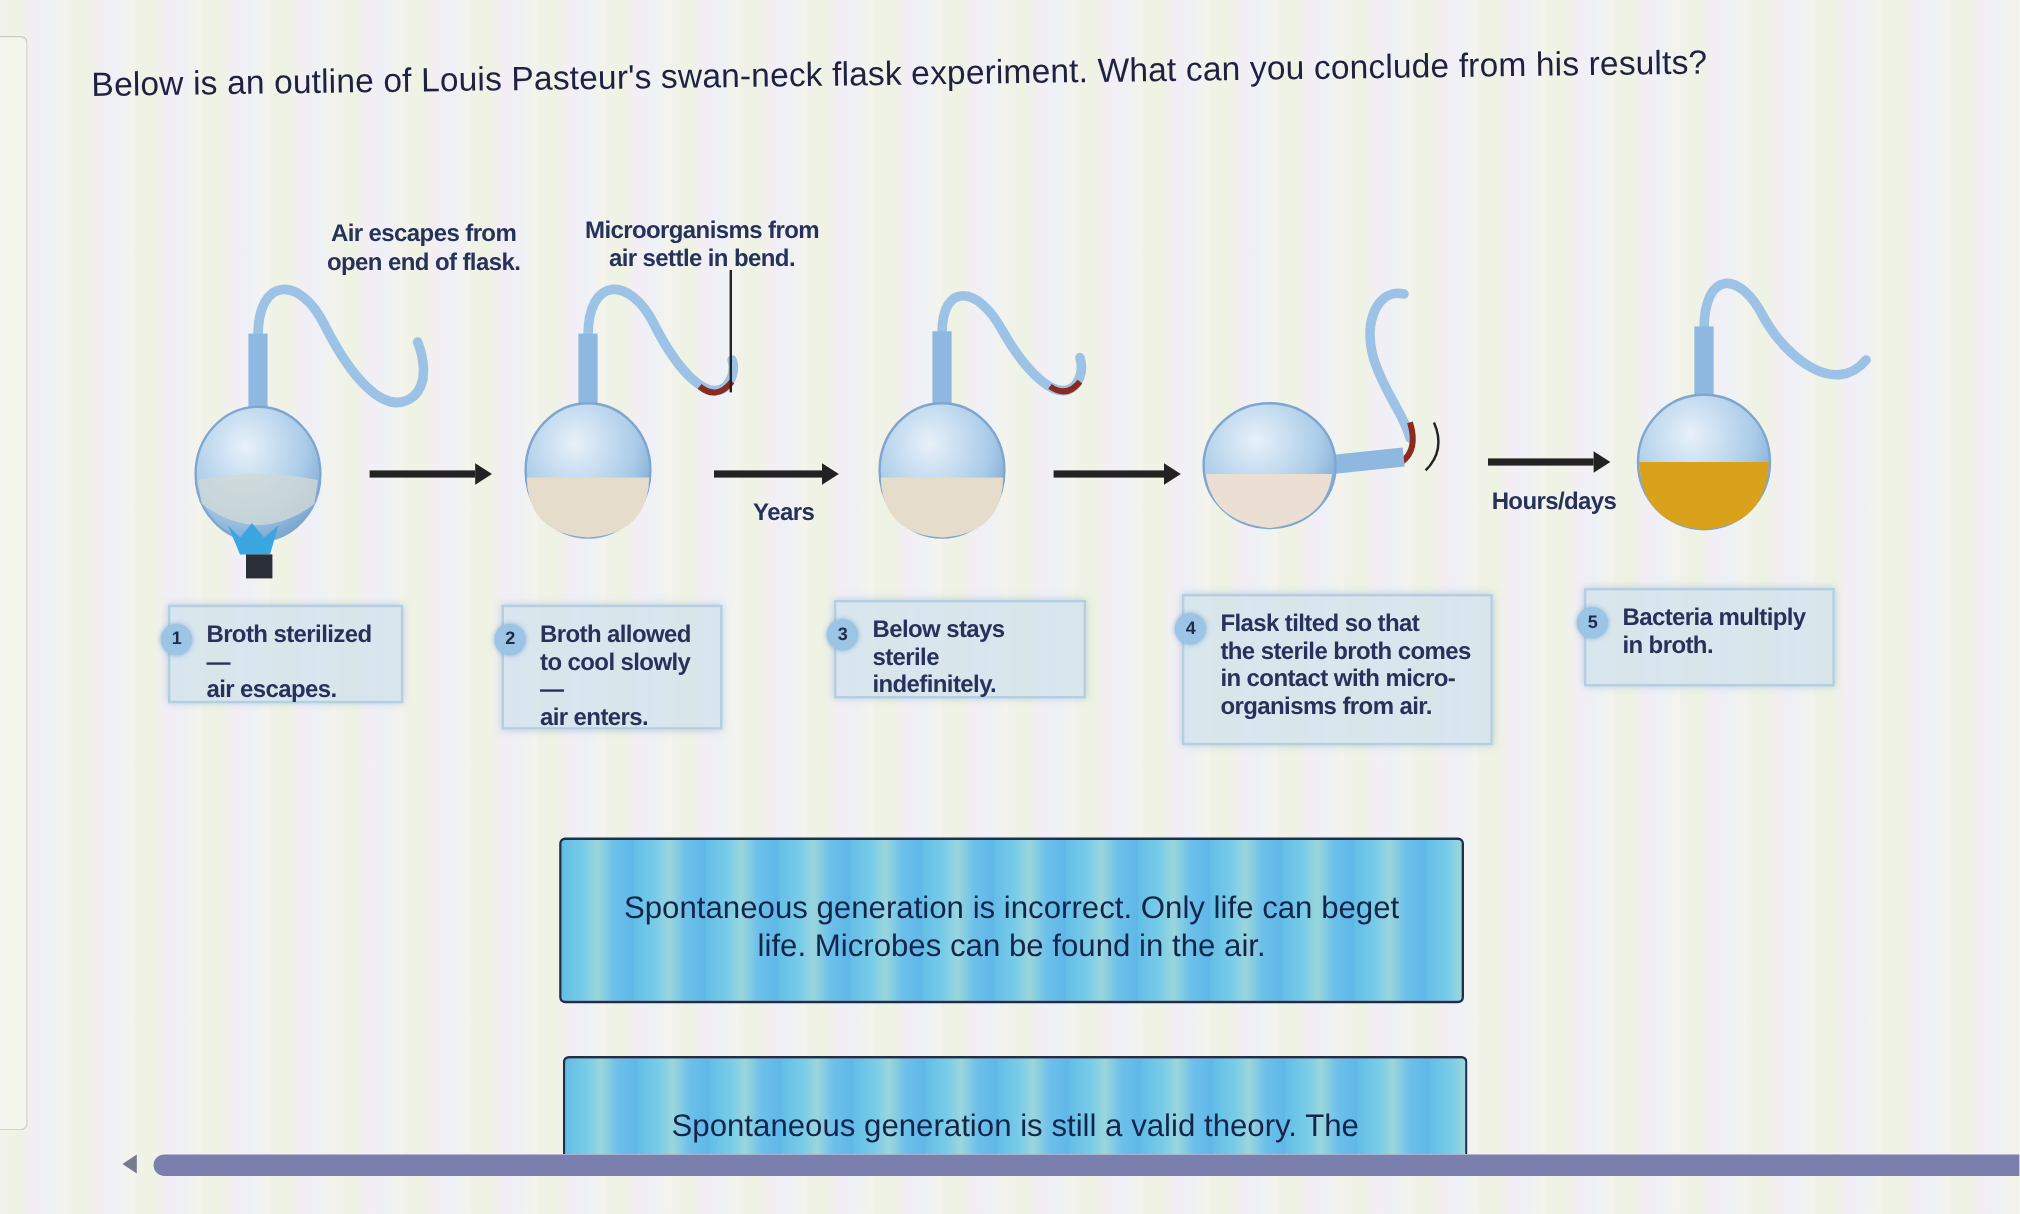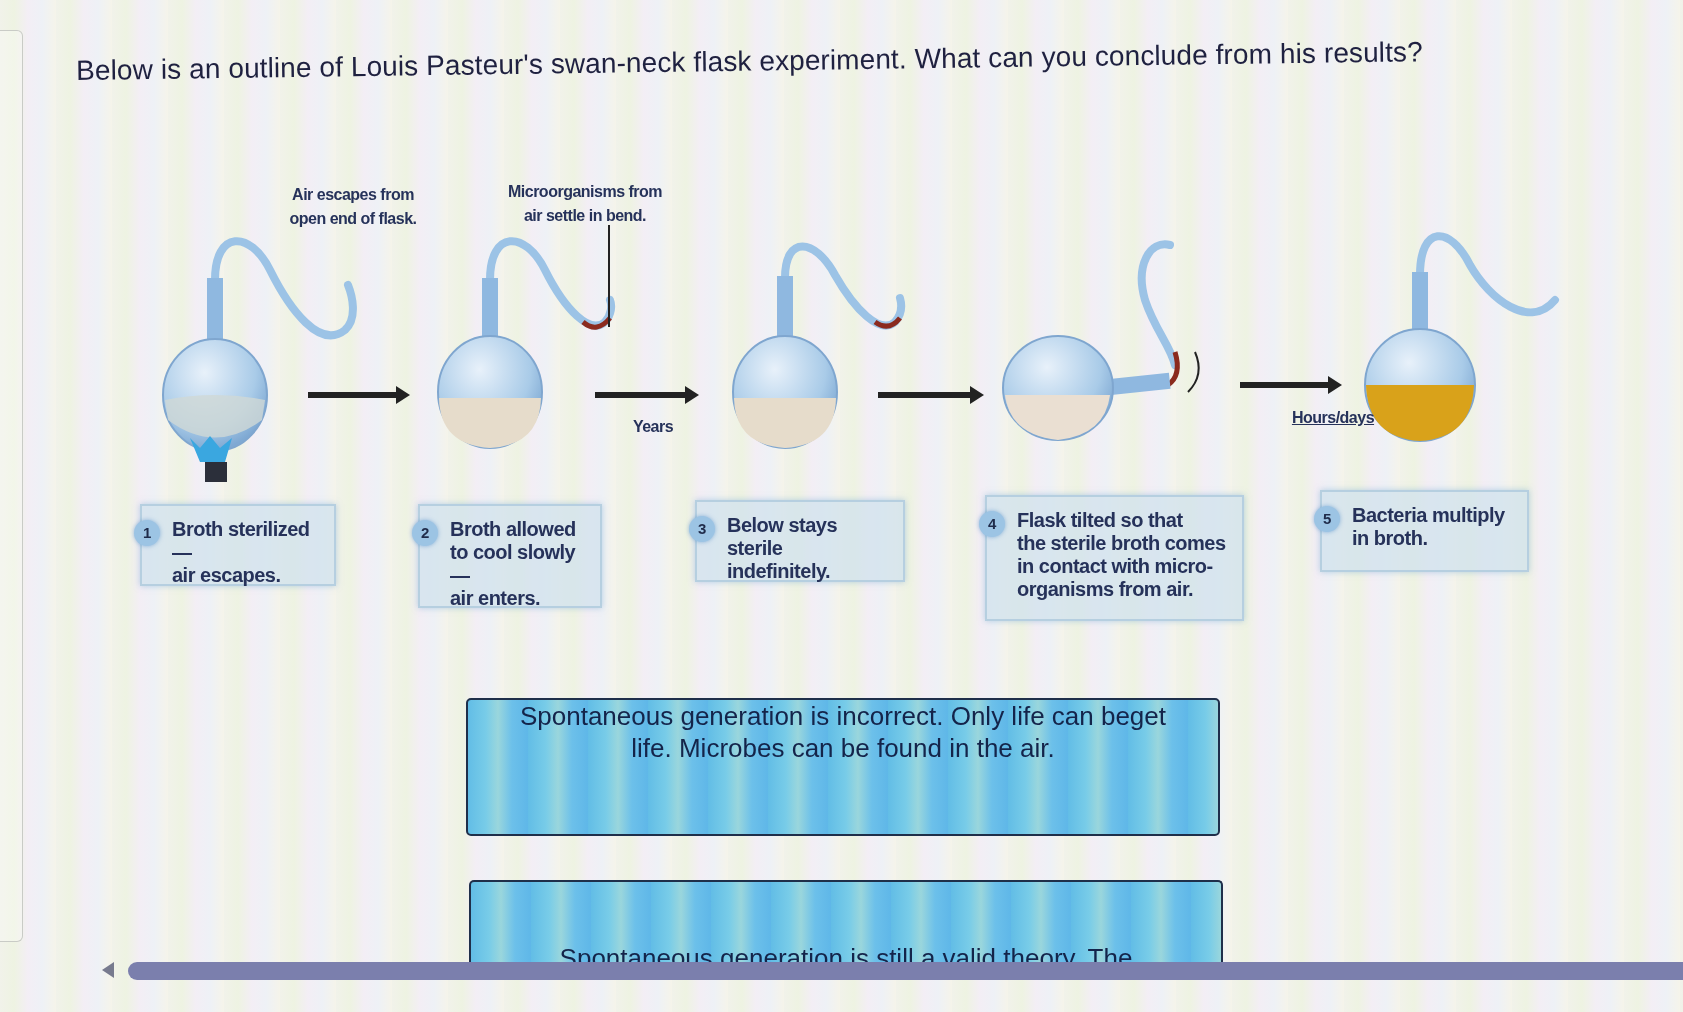--- a/index.html
+++ b/index.html
@@ -13,21 +13,21 @@
     border:1px solid #c9cbc6; border-left:none; border-radius:0 6px 6px 0;
     background: rgba(255,255,255,0.25);
   }
   .question {
     position:absolute; left:76px; top:55px; width:1450px;
     font-size:28px; color:#1f2140; letter-spacing:0.1px;
     transform: rotate(-0.8deg); transform-origin:left top;
   }
   .figure { position:absolute; left:0; top:0; width:1683px; height:640px; }
   .fig-label {
-    position:absolute; font-size:16px; font-weight:bold; color:#26325a;
+    position:absolute; font-size:20px; font-weight:bold; color:#26325a;
     text-align:center; line-height:24px; letter-spacing:-0.5px;
   }
   .step-box {
     position:absolute; background: rgba(208,226,236,0.75);
     border:2px solid #b6cfe0; box-shadow: 0 0 6px rgba(120,170,210,0.5);
     font-size:20px; font-weight:bold; color:#26325a; line-height:23px;
     letter-spacing:-0.5px;
   }
   .step-num {
     position:absolute; left:-8px; top:14px; width:26px; height:26px; border-radius:50%;
@@ -130,21 +130,21 @@
       <ellipse cx="1420" cy="385" rx="55" ry="56" fill="url(#glass)" stroke="#7fa6cf" stroke-width="2"></ellipse>
       <path d="M1366,385 L1474,385 Q1472,438 1420,441 Q1368,438 1366,385 Z" fill="#d9a21a"></path>
     </g>
   </svg>
 
   <div class="fig-label" style="left:258px;top:183px;width:190px;white-space:pre-line;">Air escapes from
 open end of flask.</div>
   <div class="fig-label" style="left:475px;top:180px;width:220px;white-space:pre-line;">Microorganisms from
 air settle in bend.</div>
   <div class="fig-label" style="left:623px;top:415px;width:60px;">Years</div>
-  <div class="fig-label" style="left:1273px;top:406px;width:120px;text-decoration:underline;">Hours/days</div>
+  <div class="fig-label" style="left:1235px;top:406px;width:120px;">Hours/days</div>
 
   <div class="step-box" style="left:140px;top:504px;width:192px;height:78px;">
     <div class="step-num">1</div>
     <div class="step-text">Broth sterilized—
 air escapes.</div>
   </div>
   <div class="step-box" style="left:418px;top:504px;width:180px;height:100px;">
     <div class="step-num">2</div>
     <div class="step-text">Broth allowed
 to cool slowly—
@@ -163,22 +163,22 @@
 organisms from air.</div>
   </div>
   <div class="step-box" style="left:1320px;top:490px;width:205px;height:78px;">
     <div class="step-num">5</div>
     <div class="step-text">Bacteria multiply
 in broth.</div>
   </div>
 </div>
 
 <div class="answer" style="left:466px;top:698px;width:750px;height:134px;">
-  <span style="">Spontaneous generation is incorrect. Only life can beget</span>
+  <span style="margin-top:40px;">Spontaneous generation is incorrect. Only life can beget</span>
   <span>life. Microbes can be found in the air.</span>
 </div>
 
 <div class="answer" style="left:469px;top:880px;width:750px;height:80px;border-bottom:none;border-radius:5px 5px 0 0;overflow:hidden;">
-  <span style="margin-top:60px;">Spontaneous generation is still a valid theory. The</span>
+  <span style="margin-top:40px;">Spontaneous generation is still a valid theory. The</span>
 </div>
 
 <div class="scroll-left"></div>
 <div class="scroll-track"></div>
 
 </body></html>

